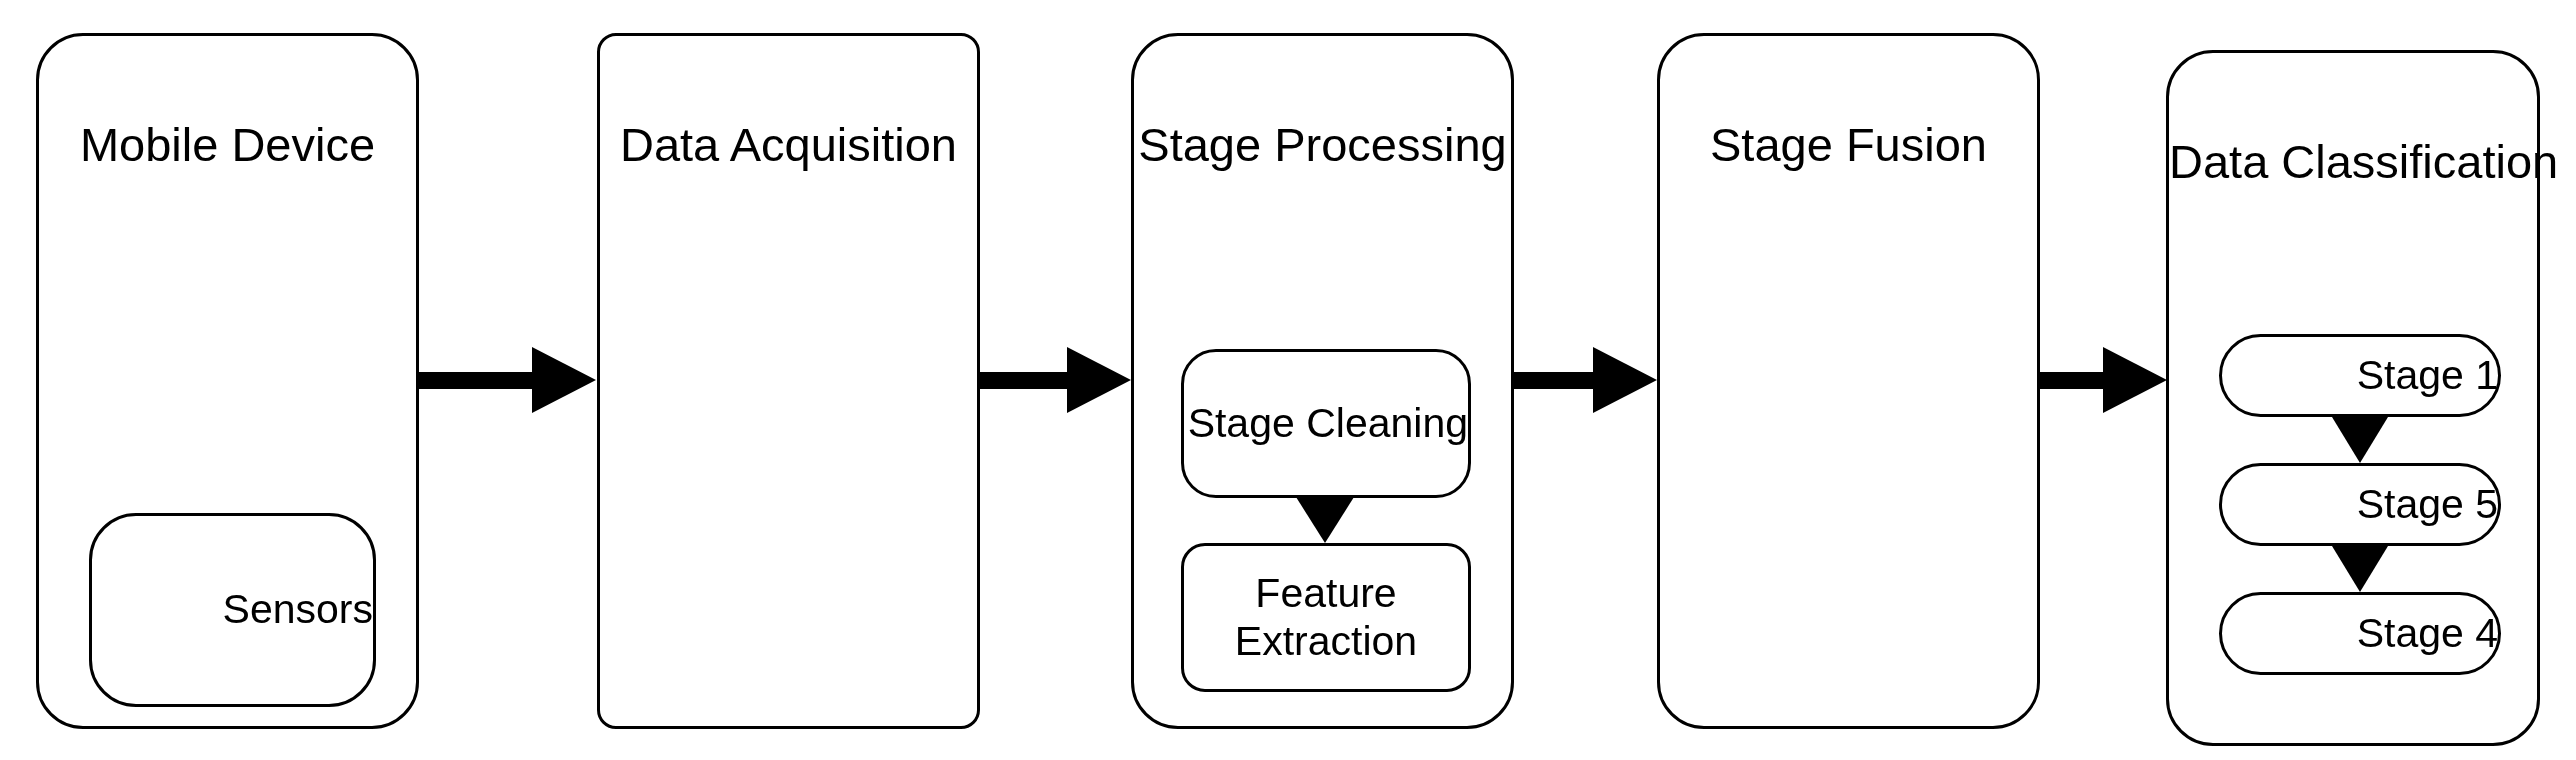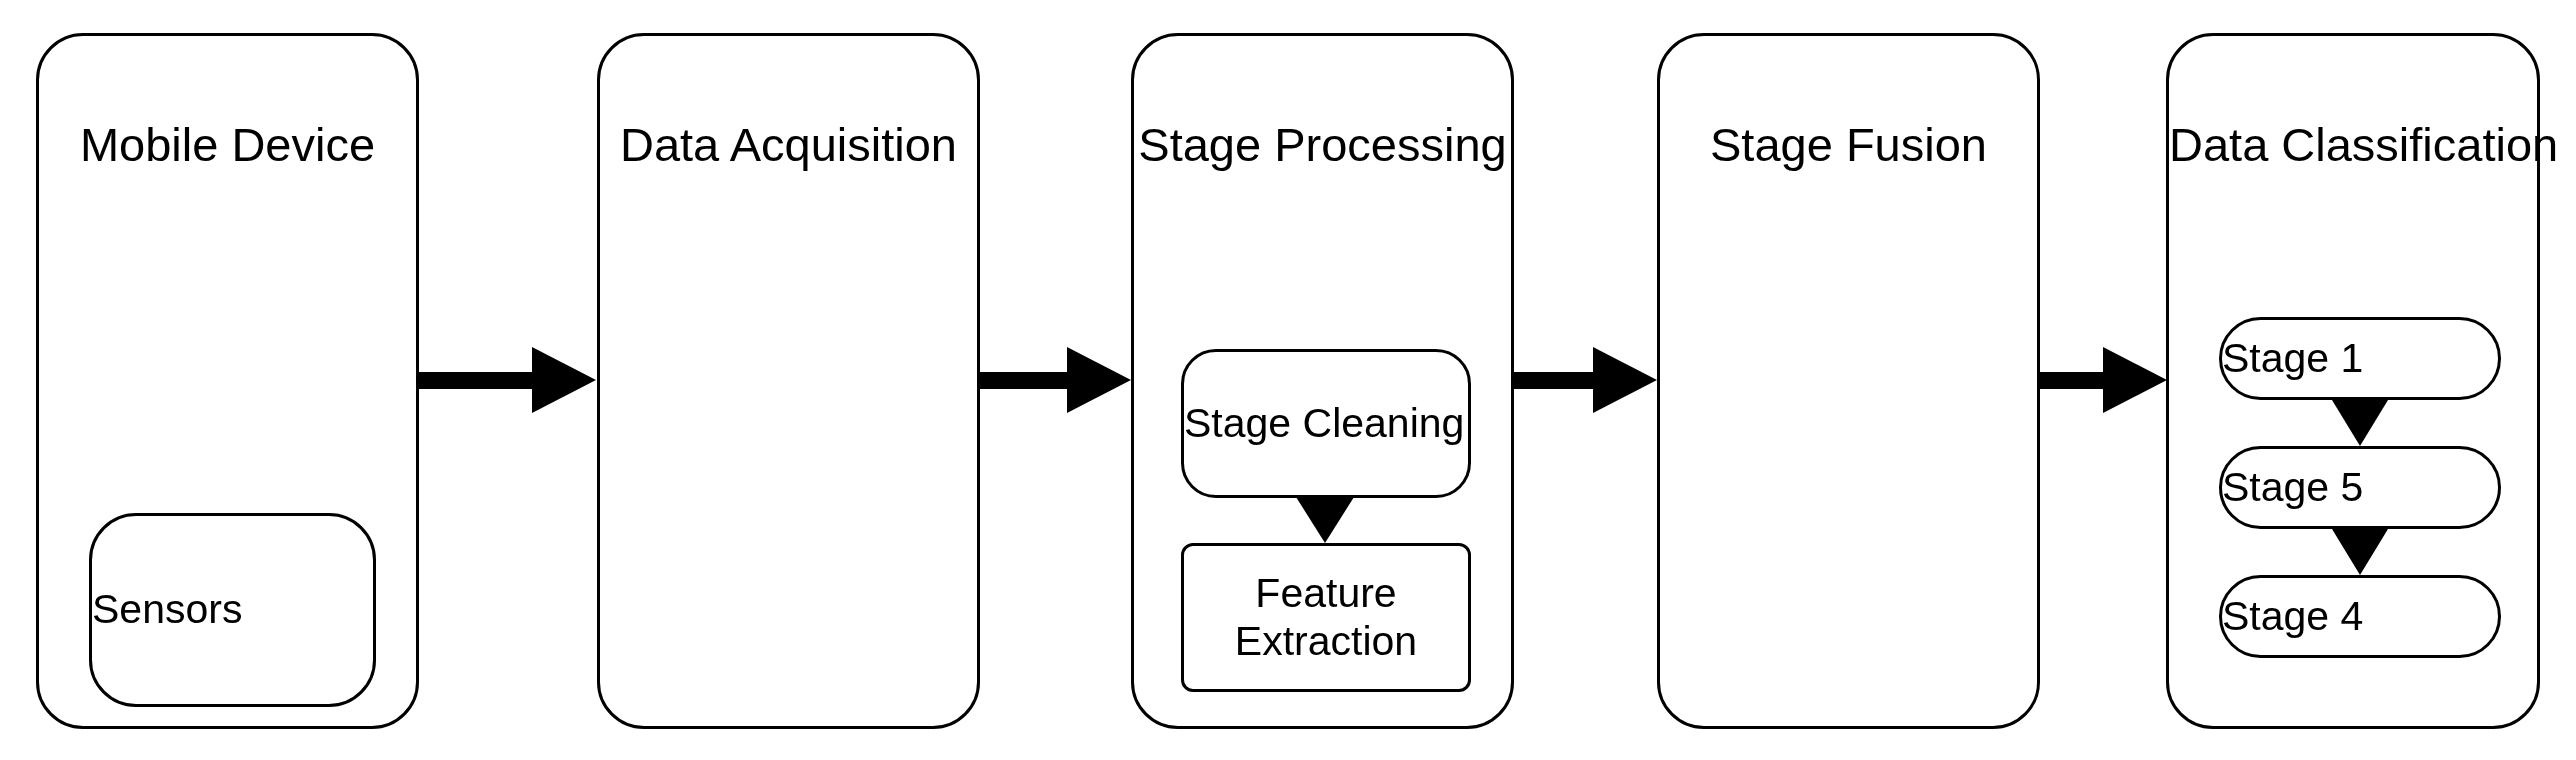--- a/index.html
+++ b/index.html
@@ -10,28 +10,28 @@
   .node{
     position:absolute;top:33px;height:696px;width:383px;box-sizing:border-box;
     background:#fff;border:3px solid #000;border-radius:47px;
   }
   .node-title{
     box-sizing:border-box;padding-top:82px;width:100%;
     text-align:center;font-size:47px;line-height:1.15;white-space:nowrap;
   }
   .subnode{
     position:absolute;box-sizing:border-box;background:#fff;border:3px solid #000;
-    display:flex;align-items:center;justify-content:flex-start;
+    display:flex;align-items:center;justify-content:flex-end;
     text-align:center;font-size:41px;line-height:1.15;
   }
   
   .sensors-box{left:50px;top:457px;width:287px;height:194px;border-radius:47px;margin-top:20px;}
   
   .cleaning-box{left:47px;top:313px;width:290px;height:149px;border-radius:35px;}
-  .feature-box{left:47px;top:507px;width:290px;height:149px;border-radius:12px;padding:0 30px;}
+  .feature-box{left:47px;top:507px;width:290px;height:149px;border-radius:24px;padding:0 30px;}
   
   .stage{left:50px;width:282px;height:83px;border-radius:42px;}
   .stage-1{top:281px;} .stage-2{top:410px;} .stage-3{top:539px;}
   
   .harrow{position:absolute;top:347px;height:67px;}
   .harrow .shaft{position:absolute;left:0;right:59px;top:25px;height:16.7px;background:#000;}
   .harrow .head{
     position:absolute;right:0;top:0;width:0;height:0;
     border-left:64px solid #000;border-top:33px solid transparent;border-bottom:33px solid transparent;
   }
@@ -40,21 +40,21 @@
   .arrow-3{left:1514px;width:143px;}
   .arrow-4{left:2040px;width:127px;}
   
   .varrow{
     position:absolute;width:0;height:0;
     border-left:29px solid transparent;border-right:29px solid transparent;border-top:46px solid #000;
   }
   .proc-varrow{left:162px;top:461px;}
   .stage-varrow-1{left:163px;top:364px;border-top-width:46px;border-left-width:28px;border-right-width:28px;}
   .stage-varrow-2{left:163px;top:493px;border-top-width:46px;border-left-width:28px;border-right-width:28px;}
-  .n1{left:36px;} .n2{left:597px;} .n3{left:1131px;} .n4{left:1657px;} .n5{left:2166px;width:374px;}
+  .n1{left:36px;} .n2{left:597px;border-radius:19px;} .n3{left:1131px;} .n4{left:1657px;} .n5{left:2166px;width:374px;margin-top:17px;}
 </style>
 </head>
 <body>
 
 <div id="canvas">
 
   <section class="node n1">
     <div class="node-title">Mobile Device</div>
     <div class="subnode sensors-box">
       <span>Sensors</span>

